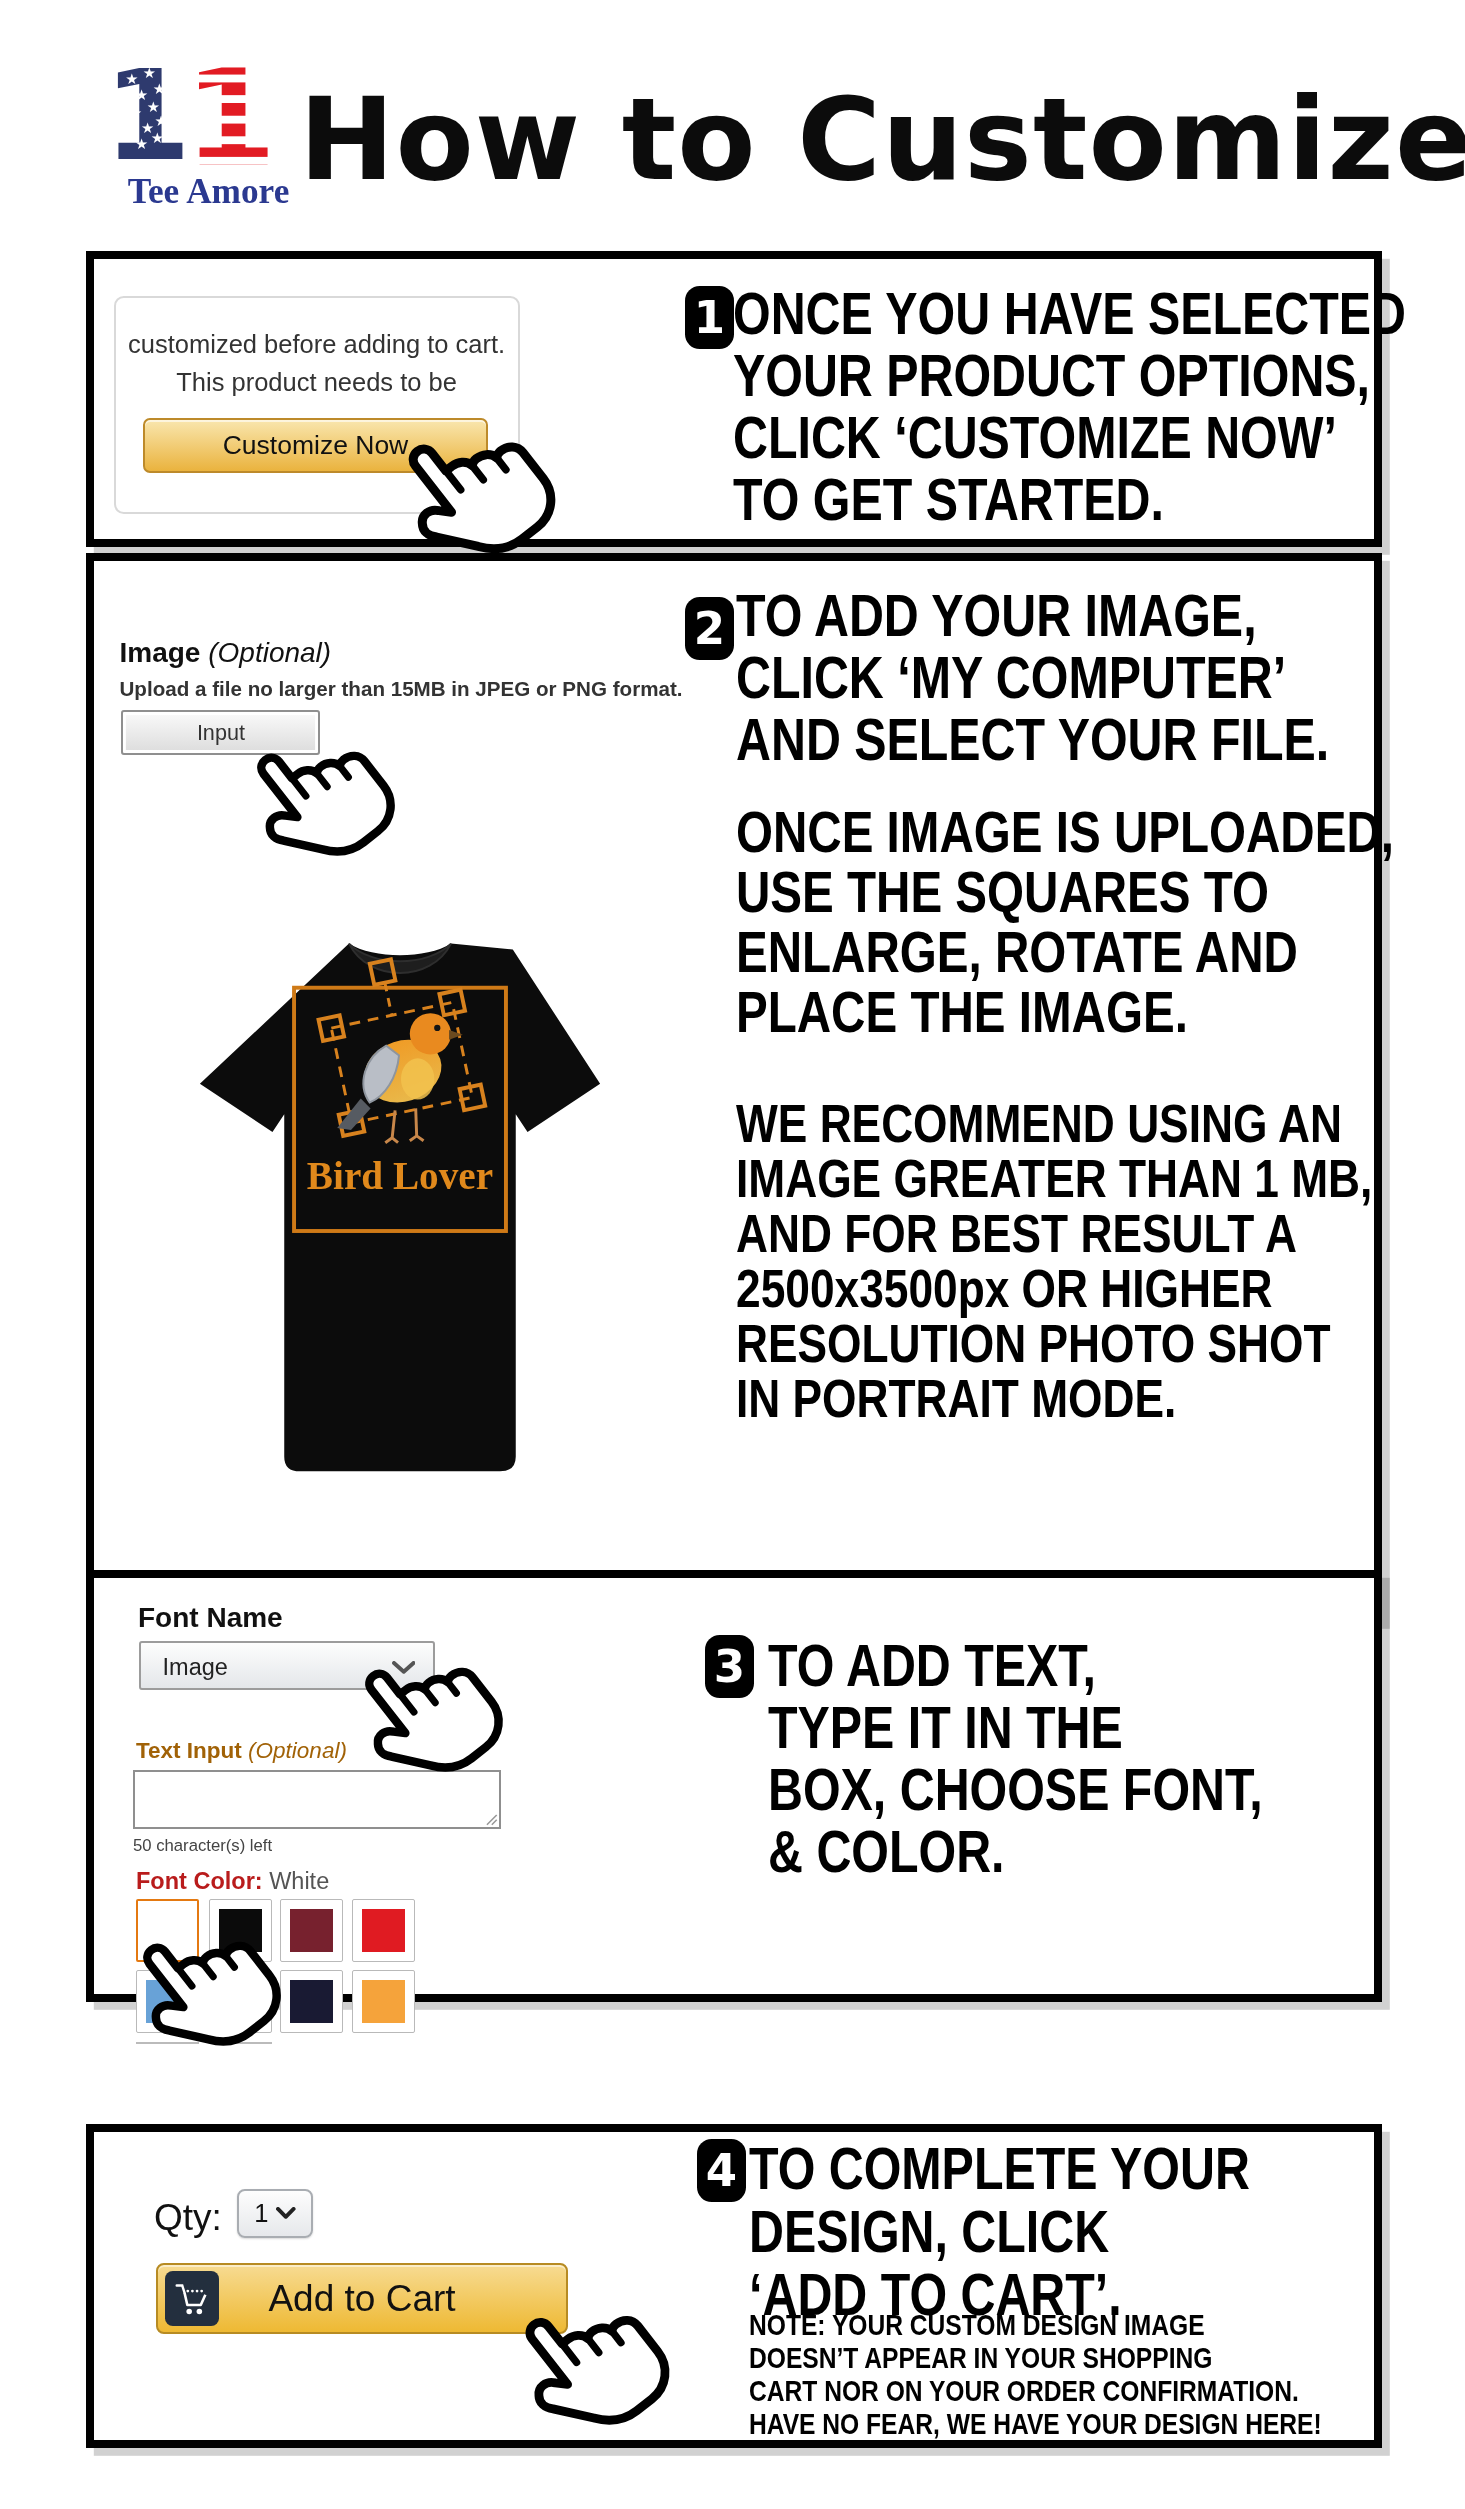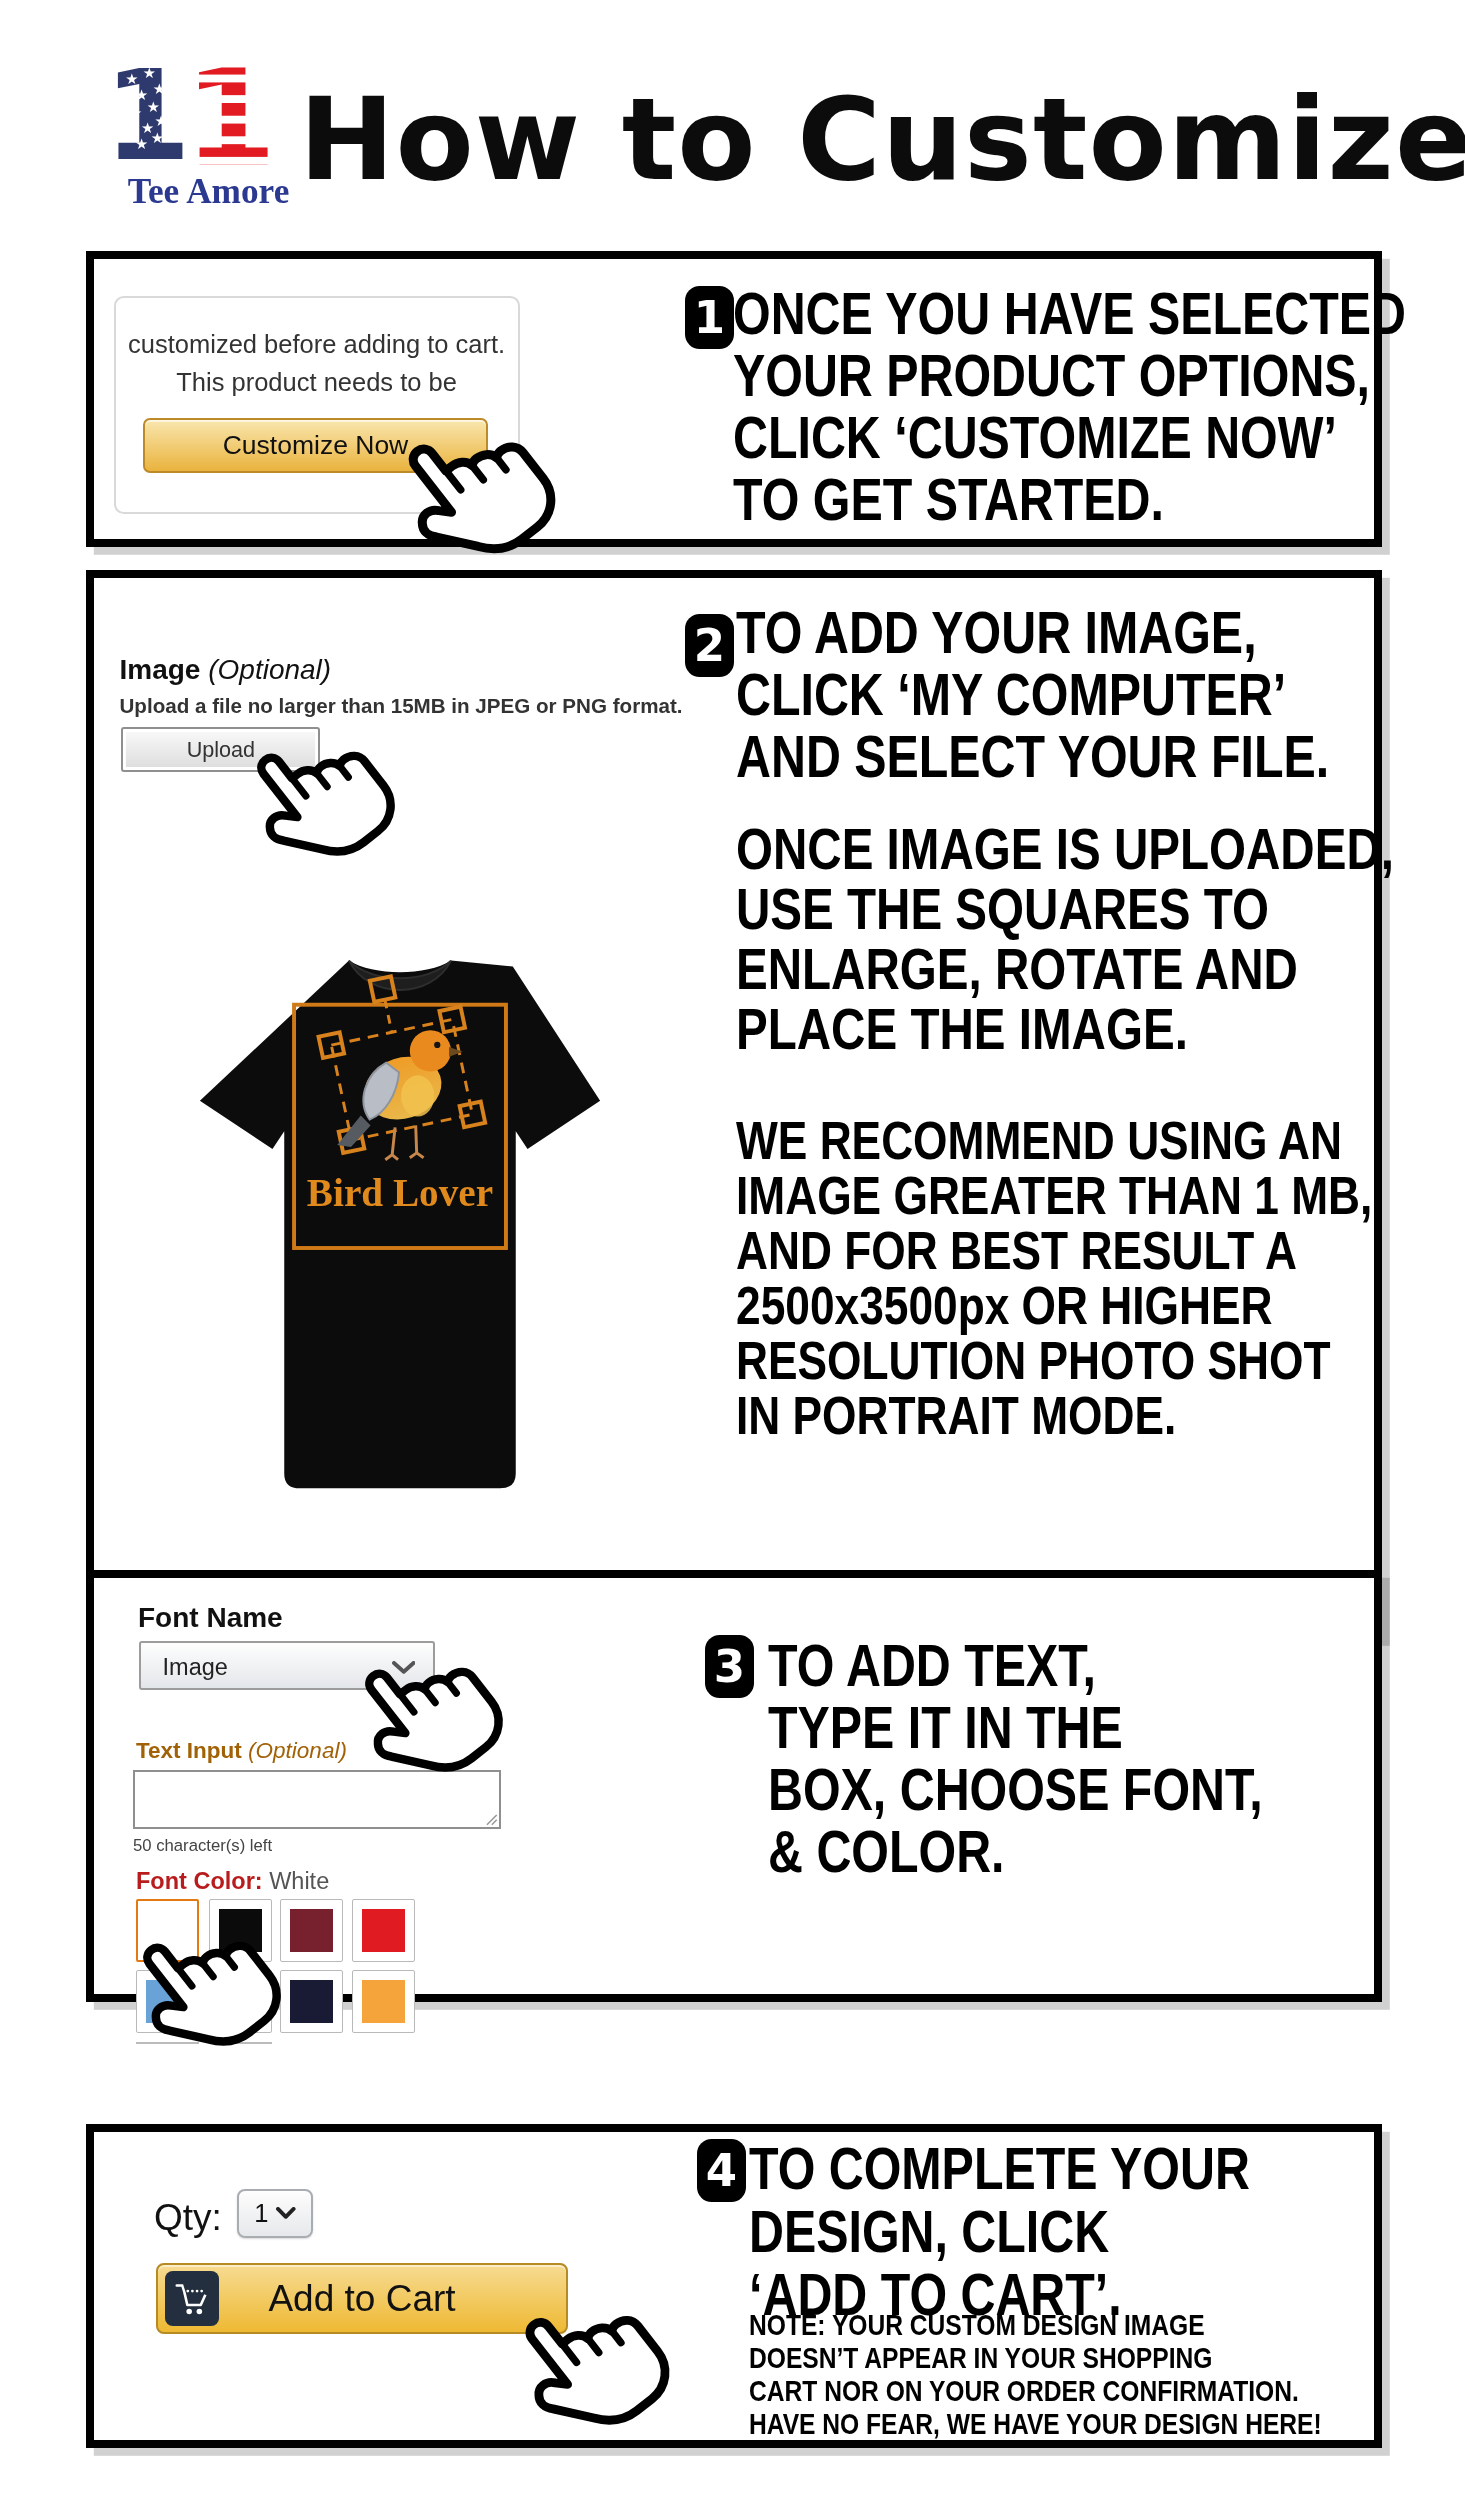--- a/index.html
+++ b/index.html
@@ -9,21 +9,21 @@
   
   .logo{position:absolute;left:86px;top:41px;width:245px;height:172px;}
   .page-title{position:absolute;right:29px;top:61px;width:1137px;height:157px;
       font-family:cursive,"DejaVu Sans",sans-serif;font-weight:700;font-size:114px;
       color:#0c0c0c;text-align:right;letter-spacing:1px;white-space:nowrap;line-height:157px;}
 
   
   .section{position:absolute;left:86px;width:1296px;background:#fff;border:8.8px solid #000;
            box-sizing:border-box;box-shadow:7.8px 7.8px 0 rgba(0,0,0,.18);}
   .s1{top:251px;height:296px;}
-  .s2{top:570px;height:1068px;padding-left:48px;}
+  .s2{top:553px;height:1068px;padding-left:48px;}
   .s3{top:1570px;height:432px;}
   .s4{top:2124px;height:324px;}
 
   
   .badge{position:absolute;width:49px;height:63px;background:#000;border-radius:14.7px;
          color:#fff;font-weight:700;font-size:45px;display:flex;align-items:center;
          justify-content:center;font-family:"DejaVu Sans",sans-serif;}
 
   
   .ins{position:absolute;font-weight:700;color:#000;transform-origin:0 0;
@@ -150,21 +150,21 @@
       <div>TO GET STARTED.</div>
     </div>
   </div>
 
   <div class="section s2">
     <div class="lbl-image">
       <b>Image</b>
       <i>(Optional)</i>
     </div>
     <div class="upload-hint">Upload a file no larger than 15MB in JPEG or PNG format.</div>
-    <div class="btn-browse">Upload</div>
+    <div class="btn-browse">Input</div>
 
     <svg class="tshirt" width="416" height="567" viewBox="0 0 424 578">
       <defs>
         <linearGradient id="birdgrad" x1="0" y1="0" x2="0" y2="1">
           <stop offset="0" stop-color="#ef9c27"></stop>
             <stop offset="1" stop-color="#e9b84a"></stop>
         </linearGradient>
       </defs>
       <path d="M160 22 C 185 38, 239 38, 264 22 L 327 28 L 416 165 L 342 214 L 330 196 L 330 545 Q 330 560 314 560 L 110 560 Q 94 560 94 545 L 94 196 L 82 214 L 8 165 Z" fill="#0c0c0c"></path>
       <path d="M160 22 C 180 62, 244 62, 264 22 C 240 46, 184 46, 160 22 Z" fill="#1e1e1e" stroke="#2e2e2e" stroke-width="2"></path>

